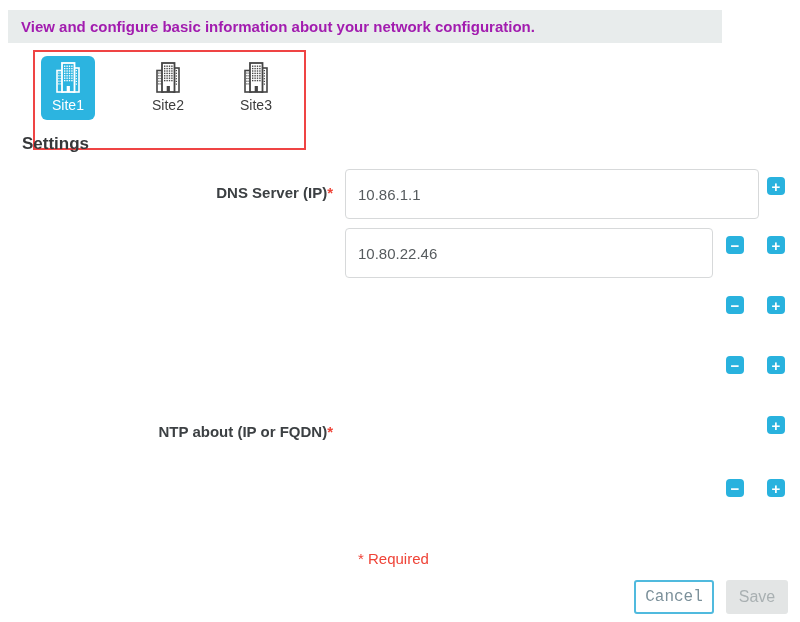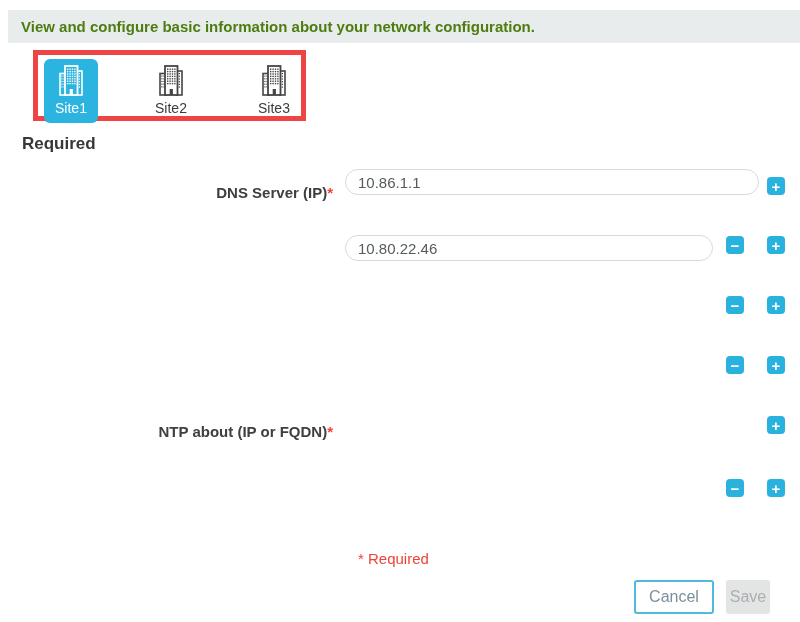--- a/index.html
+++ b/index.html
@@ -2,29 +2,29 @@
 <html><head>
 <meta charset="utf-8">
 <style>
   * { margin:0; padding:0; box-sizing:border-box; }
   html,body { background:#fff; }
   body { font-family:"Liberation Sans", sans-serif; }
   .canvas { position:relative; width:800px; height:622px; background:#fff; overflow:hidden; }
 
   
   .header-bar {
-    position:absolute; left:8px; top:10px; width:792px; height:33px;
-    background:#e8ecec; color:#4d7c0f; font-size:15px; font-weight:bold;
+    position:absolute; left:8px; top:10px; width:714px; height:33px;
+    background:#e8ecec; color:#a21caf; font-size:15px; font-weight:bold;
     line-height:33px; padding-left:13px; white-space:nowrap;
   }
 
   
   .site-box {
-    position:absolute; left:33px; top:50px; width:273px; height:71px;
-    border:5px solid #ef4444; background:#fff;
+    position:absolute; left:33px; top:50px; width:273px; height:100px;
+    border:2px solid #ef4444; background:#fff;
   }
   .site-tile {
     position:absolute; top:4px; width:54px; height:64px;
     display:flex; flex-direction:column; align-items:center; justify-content:flex-start;
     border-radius:6px; cursor:pointer;
   }
   .site-tile .s-icon { margin-top:5px; height:33px; display:flex; align-items:center; }
   .site-tile .s-label { font-size:14px; line-height:18px; margin-top:2px; }
   .site-tile.selected { background:#2cb4e0; color:#fff; }
   .site-tile.selected .s-label { color:#fff; }
@@ -37,47 +37,47 @@
   }
 
   
   .row { position:absolute; left:0; width:800px; height:34px; }
   .row-label {
     position:absolute; left:0; top:0; width:333px; height:34px; line-height:34px;
     text-align:right; font-size:15px; font-weight:bold; color:#3c4043; white-space:nowrap;margin-top:7px;
   }
   .req { color:#ef4337; font-weight:bold; }
   .field {
-    position:absolute; left:345px; top:0; height:26px;
-    border:1px solid #d7d9da; border-radius:14px; background:#fff;
+    position:absolute; left:345px; top:0; height:50px;
+    border:1px solid #d7d9da; border-radius:4px; background:#fff;
     font-family:"Liberation Sans", sans-serif; font-size:15px; color:#565b5e;
     padding:0 12px; outline:none;
   }
   .field.wide { width:414px; }
-  .field.narrow { width:368px;margin-top:7px; }
+  .field.narrow { width:368px; }
   .icon-btn {
     position:absolute; top:8px; width:18px; height:18px; border:none; border-radius:4px;
     background:#29b2de; color:#fff; font-family:"Liberation Sans", sans-serif;
     font-size:15px; font-weight:bold; line-height:17px; text-align:center; padding:0; cursor:pointer;
   }
   .minus-pos { left:726px; }
   .plus-pos { left:767px; }
 
   .required-note {
     position:absolute; left:358px; top:542px; font-size:15px; color:#ef4337;margin-top:8px;
   }
 
   
   .btn-cancel {
     position:absolute; left:634px; top:580px; width:80px; height:34px;
     background:#fff; border:2px solid #50bade; border-radius:3px;
-    color:#7b909a; font-family:Liberation Sans, sans-serif; font-size:16px; cursor:pointer;
+    color:#7b909a; font-family:Liberation Mono, monospace; font-size:16px; cursor:pointer;
   }
   .btn-save {
-    position:absolute; left:726px; top:580px; width:44px; height:34px;
+    position:absolute; left:726px; top:580px; width:62px; height:34px;
     background:#e3e5e5; border:none; border-radius:3px;
     color:#a9b0b2; font-family:"Liberation Sans", sans-serif; font-size:16px;
   }
 </style>
 </head>
 <body>
 
 <div class="canvas">
 
   <div class="header-bar">
@@ -195,21 +195,21 @@
             <rect x="19.7" y="13.4" width="1.3" height="1.2"></rect>
               <rect x="19.7" y="16.1" width="1.3" height="1.2"></rect>
             <rect x="19.7" y="18.8" width="1.3" height="1.2"></rect>
               <rect x="19.7" y="21.5" width="1.3" height="1.2"></rect>
           </g>
         </svg>
       </span>
       <span class="s-label">Site2</span>
     </div>
 
-    <div class="site-tile plain" style="left:209px">
+    <div class="site-tile plain" style="left:194px">
       <span class="s-icon">
         <svg width="24" height="31" viewBox="0 0 24 31">
           <rect x="1" y="8.5" width="6" height="21.5" fill="none" stroke="currentColor" stroke-width="1.6"></rect>
           <rect x="17.5" y="6" width="5.5" height="24" fill="none" stroke="currentColor" stroke-width="1.6"></rect>
           <rect x="6" y="1" width="12.5" height="29" fill="#ffffff" stroke="currentColor" stroke-width="1.8"></rect>
           <g fill="currentColor">
             <rect x="8" y="3.5" width="1.4" height="1.4"></rect>
               <rect x="10.4" y="3.5" width="1.4" height="1.4"></rect>
               <rect x="12.8" y="3.5" width="1.4" height="1.4"></rect>
               <rect x="15.2" y="3.5" width="1.4" height="1.4"></rect>
@@ -254,21 +254,21 @@
               <rect x="19.7" y="16.1" width="1.3" height="1.2"></rect>
             <rect x="19.7" y="18.8" width="1.3" height="1.2"></rect>
               <rect x="19.7" y="21.5" width="1.3" height="1.2"></rect>
           </g>
         </svg>
       </span>
       <span class="s-label">Site3</span>
     </div>
   </div>
 
-  <div class="settings-heading">Required</div>
+  <div class="settings-heading">Settings</div>
 
   <div class="row" style="top:169px">
     <div class="row-label"><span>DNS Server (IP)</span><span class="req">*</span></div>
     <input class="field wide" type="text" value="10.86.1.1" style="">
     <button class="icon-btn plus-pos">+</button>
   </div>
 
   <div class="row" style="top:228px">
     <input class="field narrow" type="text" value="10.80.22.46" style="">
     <button class="icon-btn minus-pos">−</button>

